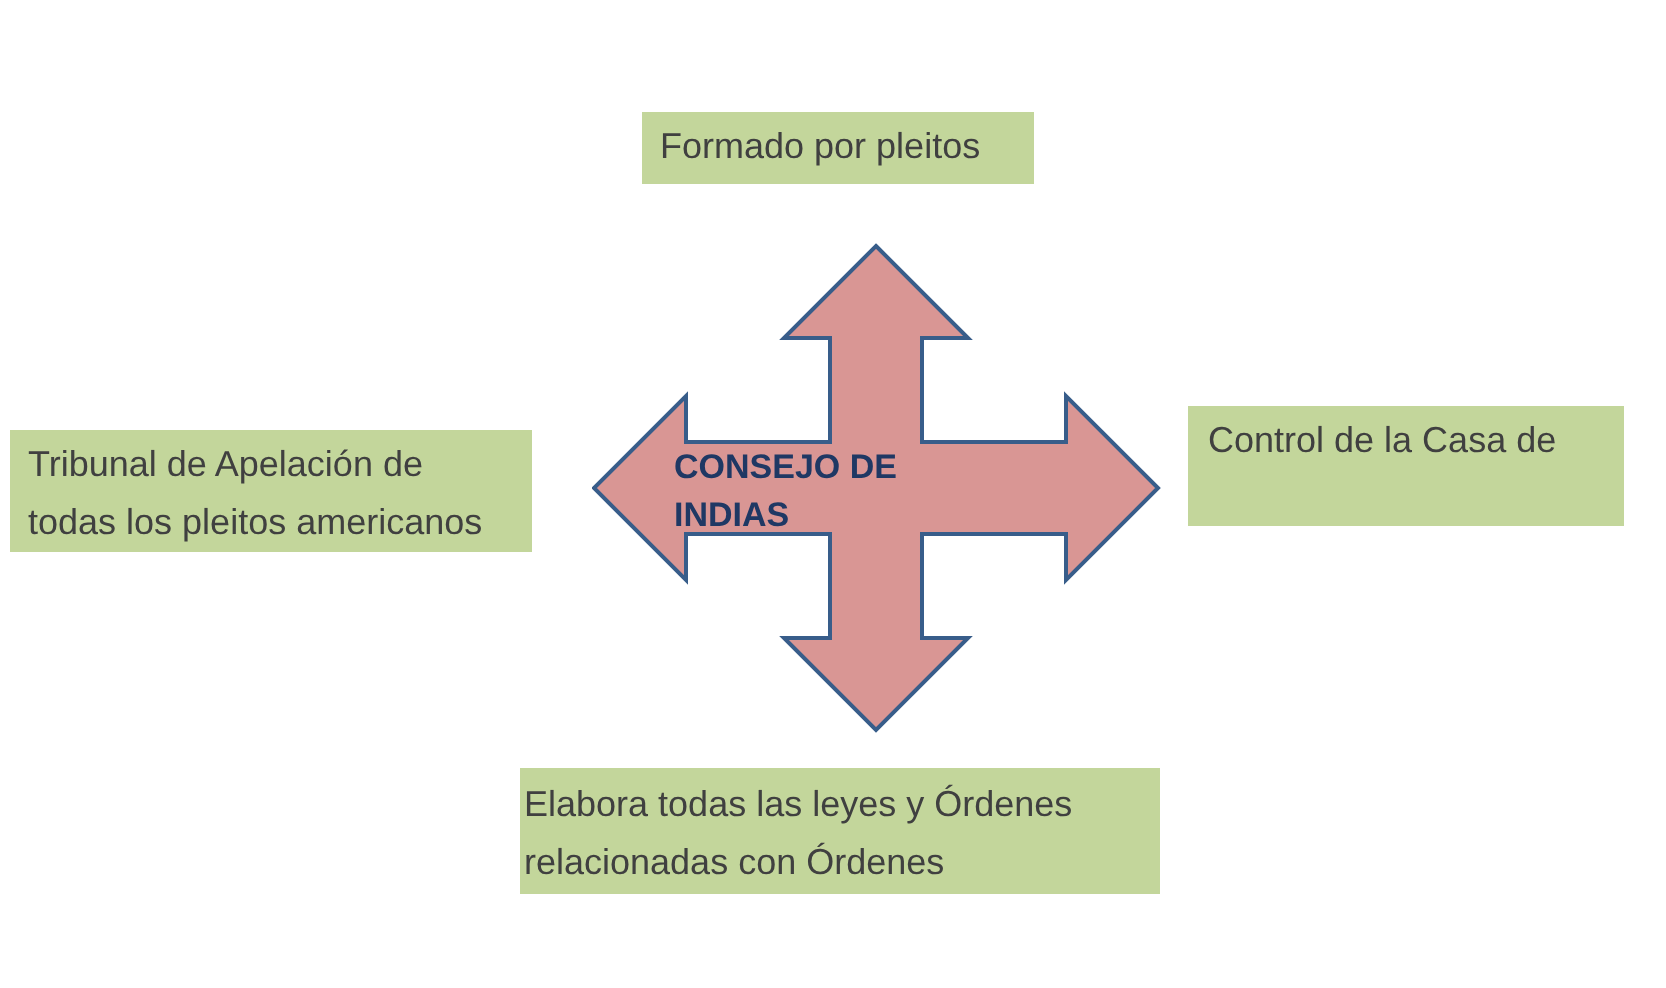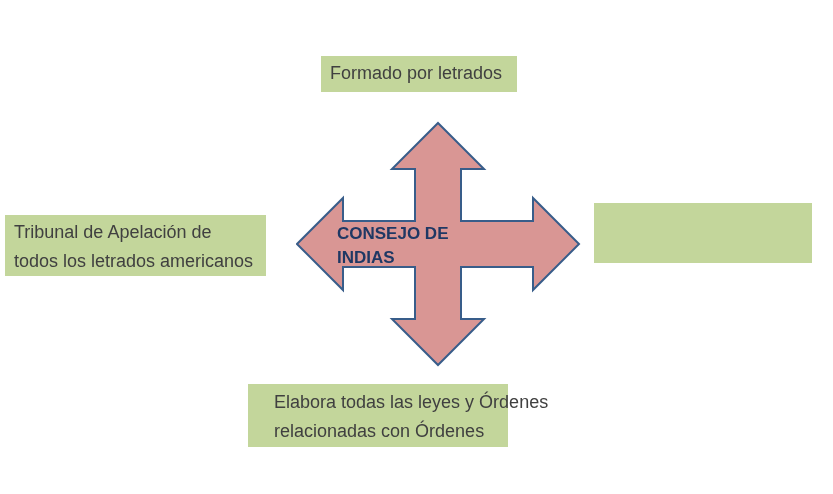--- a/index.html
+++ b/index.html
@@ -26,22 +26,22 @@
   }
   .box-left{
     left:5px;top:215px;width:261px;height:61px;
     padding:3px 4px 0 9px;
   }
   .box-right{
     left:594px;top:203px;width:218px;height:60px;
     padding:3px 4px 0 10px;
   }
   .box-bottom{
-    left:248px;top:384px;width:260px;height:63px;
-    padding:4px 4px 0 26px;
+    left:260px;top:384px;width:320px;height:63px;
+    padding:4px 4px 0 2px;
   }
   .arrow-svg{
     position:absolute;
     left:296px;top:121px;
     width:286px;height:248px;
   }
   .center-label{
     position:absolute;
     left:337px;top:222px;width:200px;
     text-align:left;
@@ -50,29 +50,30 @@
     line-height:24px;
     color:#1f3864;
   }
 </style>
 </head>
 <body>
 
 <div class="stage">
 
   <div class="gbox box-top">
-    <div class="line">Formado por letrados</div>
+    <div class="line">Formado por pleitos</div>
   </div>
 
   <div class="gbox box-left">
     <div class="line">Tribunal de Apelación de</div>
-    <div class="line">todos los letrados americanos</div>
+    <div class="line">todas los pleitos americanos</div>
   </div>
 
   <div class="gbox box-right">
+    <div class="line">Control de la Casa de</div>
   </div>
 
   <div class="gbox box-bottom">
     <div class="line">Elabora todas las leyes y Órdenes</div>
     <div class="line">relacionadas con Órdenes</div>
   </div>
 
   <svg class="arrow-svg" viewBox="0 0 286 248" aria-hidden="true">
     <path d="M 142 2
              L 188 48 L 165 48 L 165 100

